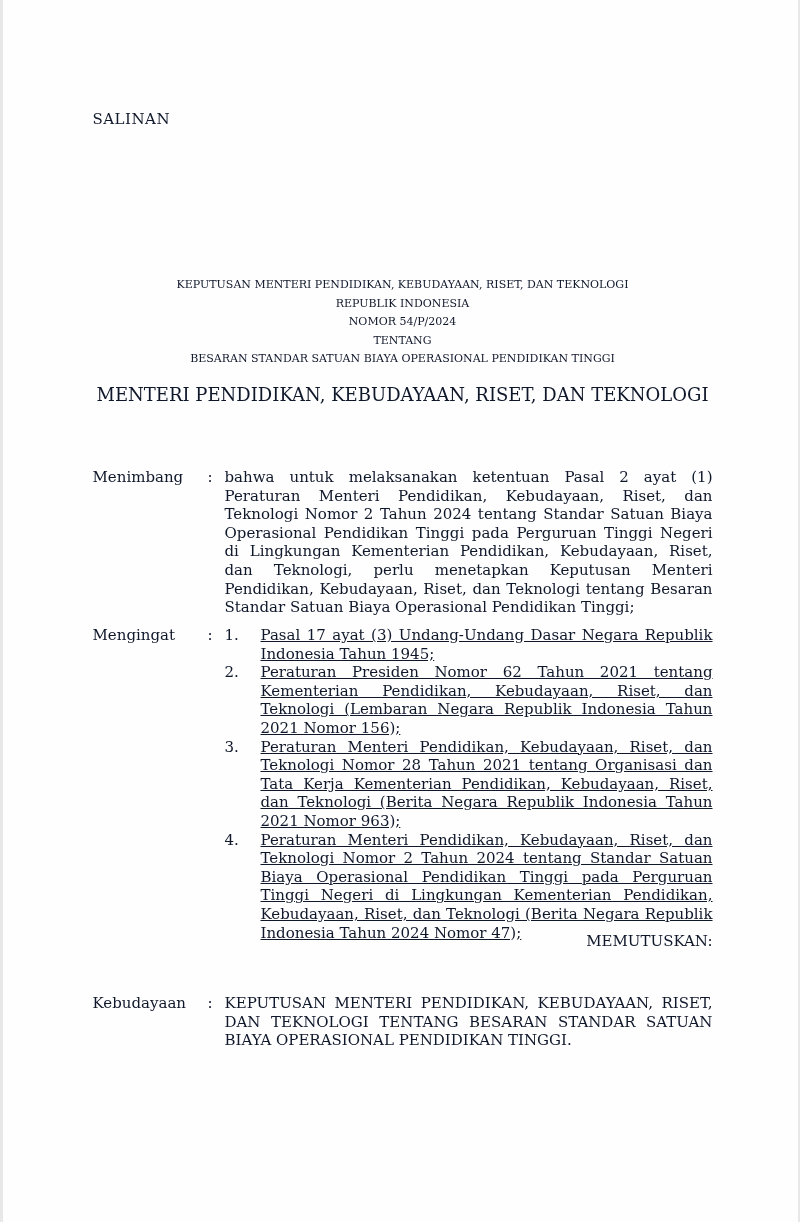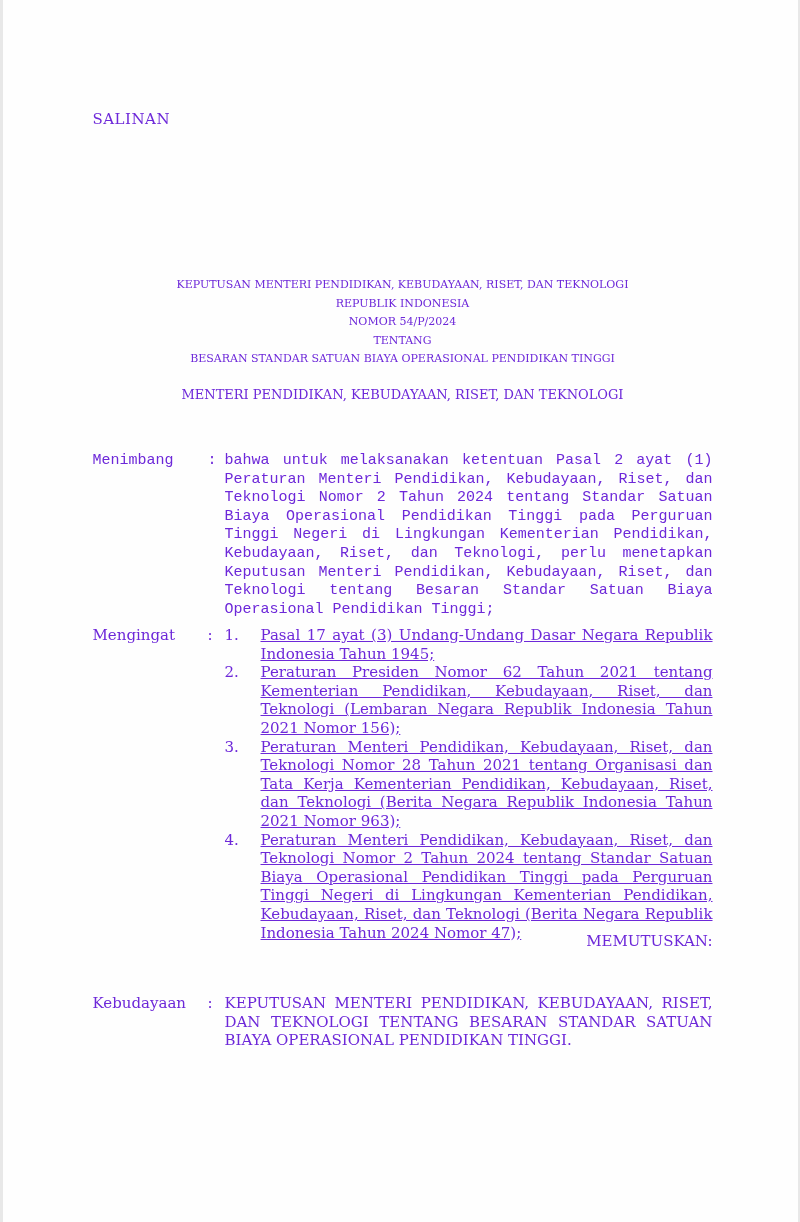--- a/index.html
+++ b/index.html
@@ -7,21 +7,21 @@
     padding: 0;
     background: #e8e8e8;
   }
   .page {
     position: relative;
     width: 795px;
     height: 1222px;
     margin: 0 auto;
     background: #fefefe;
     font-family: "DejaVu Serif", "Liberation Serif", serif;
-    color: #6d28d9;
+    color: #0f172a;
     font-size: 15px;
     overflow: hidden;
   }
   .salinan {
     position: absolute;
     left: 90px;
     top: 110px;
     font-size: 15px;
     letter-spacing: 0.5px;
   }
@@ -35,39 +35,39 @@
     font-size: 11px;
   }
   .title-block .line { white-space: nowrap; }
   .subject-block {
     position: absolute;
     left: 90px;
     width: 620px;
     top: 386px;
     text-align: center;
     line-height: 18.6px;
-    font-size: 13px;
+    font-size: 18px;
   }
   .clause {
     position: absolute;
     left: 90px;
     width: 620px;
     display: flex;
     align-items: flex-start;
     line-height: 18.6px;
   }
   .clause .label { width: 115px; flex: 0 0 115px; }
   .clause .colon { width: 17px; flex: 0 0 17px; }
   .clause .content {
     width: 488px;
     flex: 1 1 auto;
     text-align: justify;
     text-justify: inter-word;
   }
-  .menimbang { top: 452px; font-family: Liberation Mono, monospace; }
+  .menimbang { top: 468px; }
   .mengingat { top: 626px; }
   .menetapkan { top: 994px; }
   .legal-item { display: flex; align-items: flex-start; }
   .legal-item .num { width: 36px; flex: 0 0 36px; }
   .legal-item .item-text {
     flex: 1 1 auto;
     text-align: justify;
     text-justify: inter-word;
     text-decoration: underline;
   }

